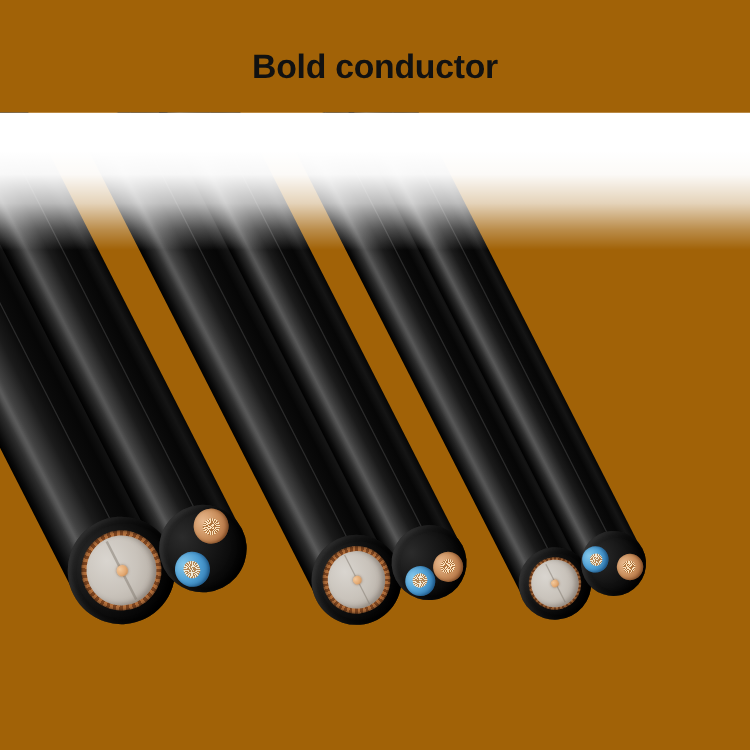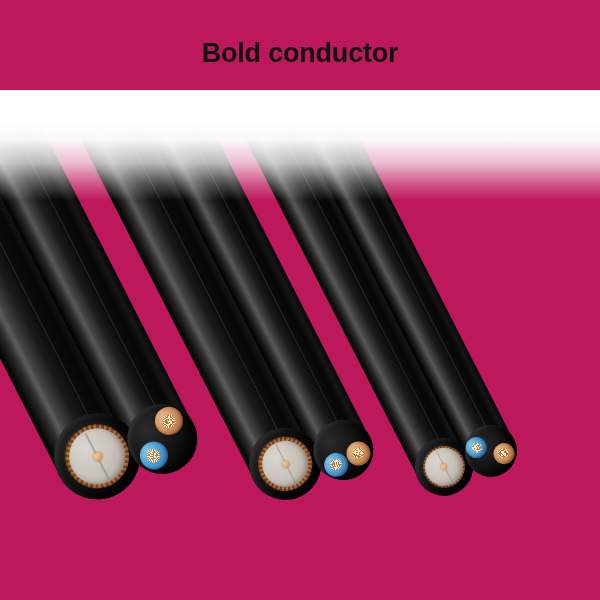--- a/index.html
+++ b/index.html
@@ -2,21 +2,21 @@
 <html><head>
 <meta charset="utf-8">
 <style>
   html,body{margin:0;padding:0;}
   body{
     width:600px;height:600px;
     background:#ffffff;
     font-family:"Liberation Sans","DejaVu Sans",sans-serif;
     overflow:hidden;
   }
-  #stage{position:relative;width:600px;height:600px;background:#be185d;overflow:hidden;}
+  #stage{position:relative;width:600px;height:600px;background:#a16207;overflow:hidden;}
 
   
   .title{
     position:absolute;left:0;top:38px;width:600px;
     text-align:center;
     font-size:27px;font-weight:bold;color:#111111;
     letter-spacing:-0.2px;
     font-family:"Liberation Sans","DejaVu Sans",sans-serif;
   }
 

